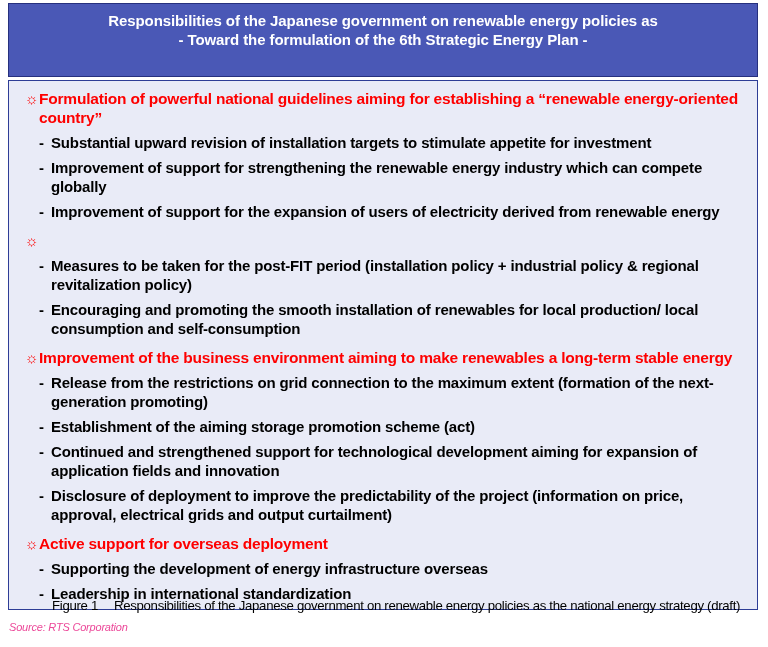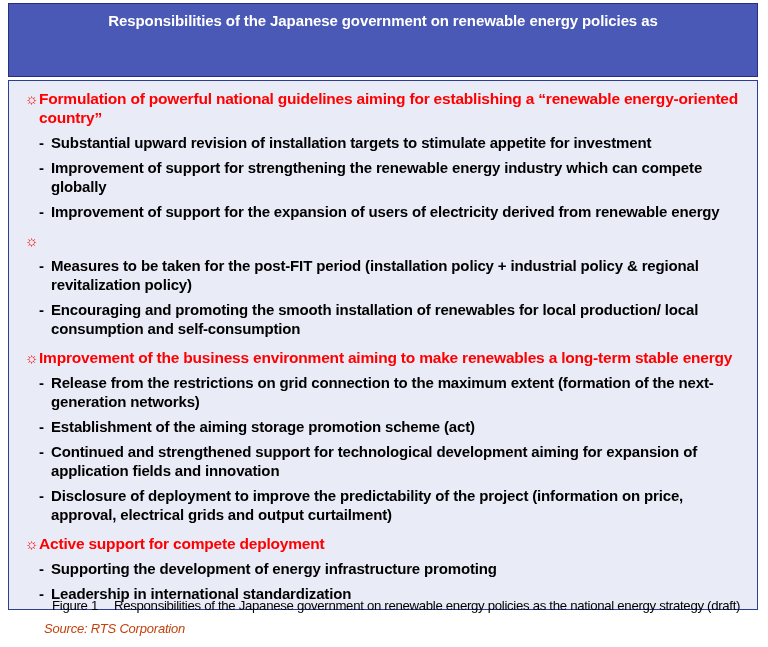--- a/index.html
+++ b/index.html
@@ -75,34 +75,34 @@
     color: #000000;
     font-size: 13.2px;
     line-height: 16px;
     letter-spacing: -0.3px;
   }
   .caption-label { margin-right: 16px; }
 
   .source-note {
     position: absolute;
     left: 9px; top: 621px;
-    color: #c2410c;
+    color: #ec4899;
     font-style: italic;
-    font-size: 13px;
+    font-size: 11px;
     letter-spacing: -0.2px;
-    margin-left: 35px;
   }
 </style>
 </head>
 <body>
 
 <div class="page">
 
   <div class="title-box">
     <div>Responsibilities of the Japanese government on renewable energy policies as</div>
+    <div>- Toward the formulation of the 6th Strategic Energy Plan -</div>
   </div>
 
   <div class="content-box">
 
     <div class="section">
       <div class="sec-heading">
         <span class="sun">☼</span>
         <span class="htext">Formulation of powerful national guidelines aiming for establishing a “renewable energy-oriented country”</span>
       </div>
       <div class="bullet">
@@ -133,44 +133,44 @@
       </div>
     </div>
 
     <div class="section">
       <div class="sec-heading">
         <span class="sun">☼</span>
         <span class="htext">Improvement of the business environment aiming to make renewables a long-term stable energy</span>
       </div>
       <div class="bullet">
         <span class="dash">-</span>
-        <span class="btext">Release from the restrictions on grid connection to the maximum extent (formation of the next-generation networks)</span>
+        <span class="btext">Release from the restrictions on grid connection to the maximum extent (formation of the next-generation promoting)</span>
       </div>
       <div class="bullet">
         <span class="dash">-</span>
         <span class="btext">Establishment of the aiming storage promotion scheme (act)</span>
       </div>
       <div class="bullet">
         <span class="dash">-</span>
         <span class="btext">Continued and strengthened support for technological development aiming for expansion of application fields and innovation</span>
       </div>
       <div class="bullet">
         <span class="dash">-</span>
         <span class="btext">Disclosure of deployment to improve the predictability of the project (information on price, approval, electrical grids and output curtailment)</span>
       </div>
     </div>
 
     <div class="section">
       <div class="sec-heading">
         <span class="sun">☼</span>
-        <span class="htext">Active support for compete deployment</span>
+        <span class="htext">Active support for overseas deployment</span>
       </div>
       <div class="bullet">
         <span class="dash">-</span>
-        <span class="btext">Supporting the development of energy infrastructure promoting</span>
+        <span class="btext">Supporting the development of energy infrastructure overseas</span>
       </div>
       <div class="bullet">
         <span class="dash">-</span>
         <span class="btext">Leadership in international standardization</span>
       </div>
     </div>
 
   </div>
 
   <div class="figure-caption">

